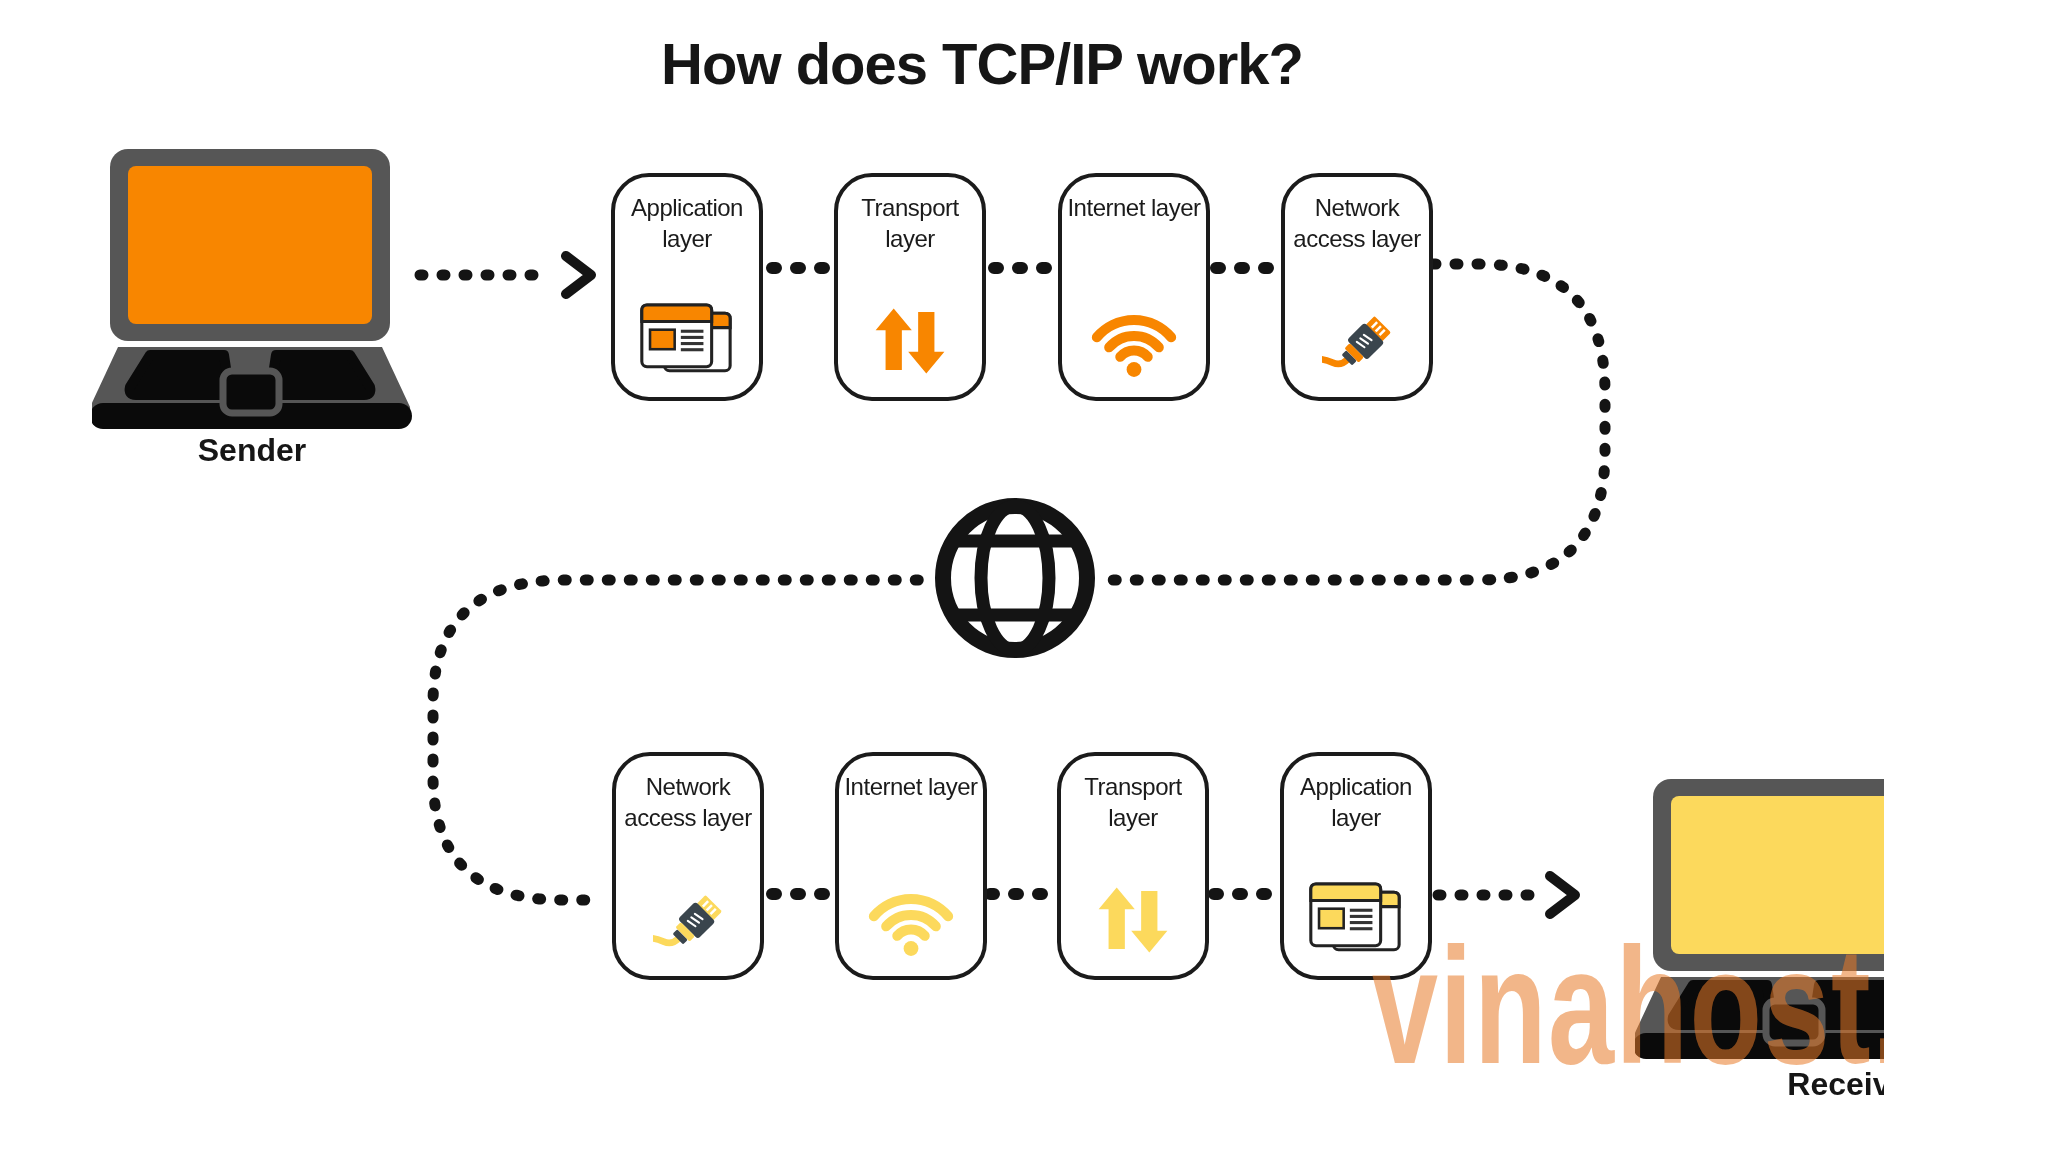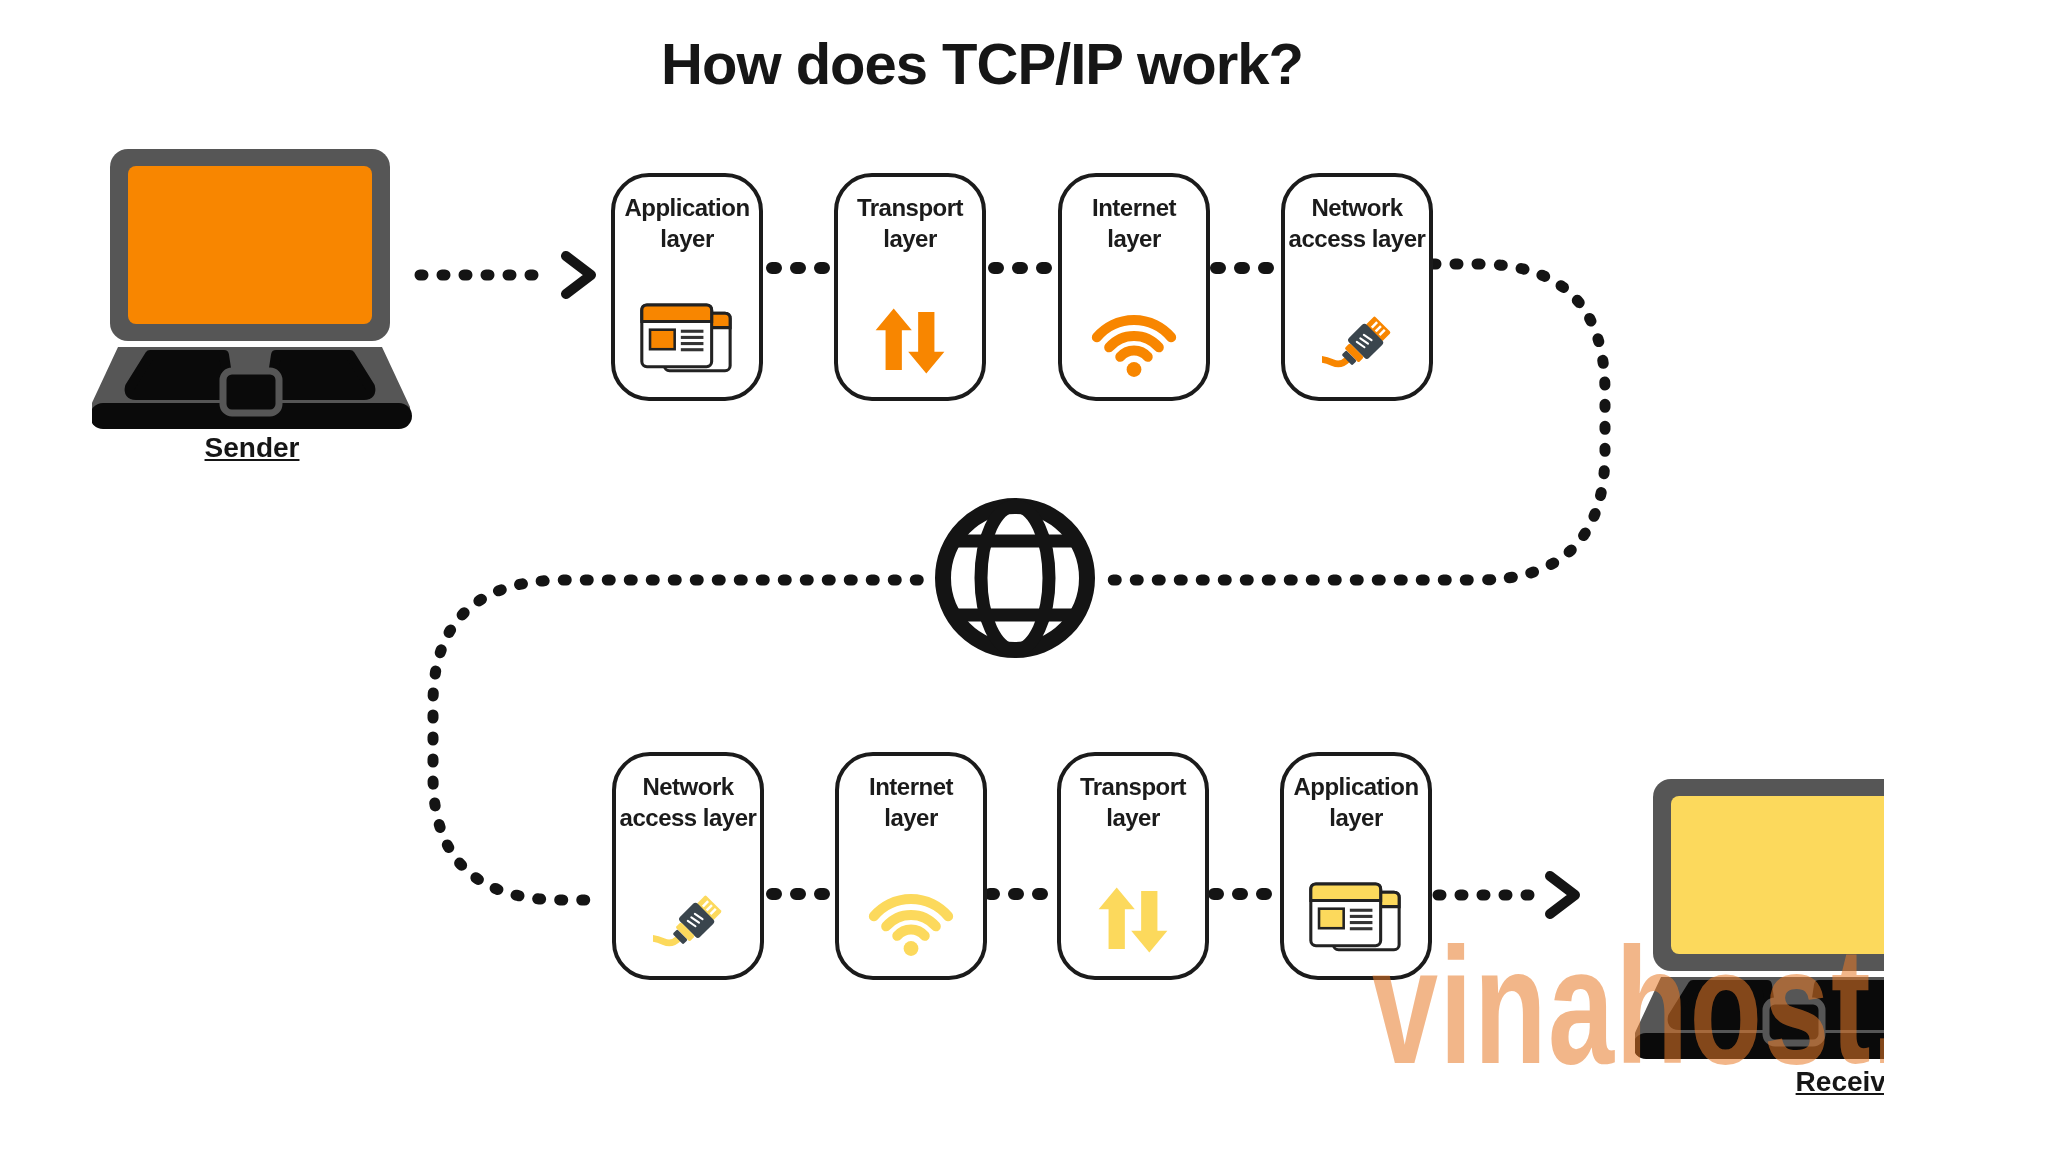--- a/index.html
+++ b/index.html
@@ -16,31 +16,30 @@
   .dotpath{fill:none;stroke:var(--ink);stroke-width:11;stroke-linecap:round;stroke-dasharray:3 19;}
   .gapdots{fill:none;stroke:var(--ink);stroke-width:12;stroke-linecap:round;stroke-dasharray:4 20;}
   .chevron{fill:none;stroke:var(--ink);stroke-width:10;stroke-linecap:round;stroke-linejoin:round;}
   .globe-stroke{fill:none;stroke:var(--ink);}
   .layer-box{
     position:absolute;width:152px;height:228px;background:#fff;
     border:4px solid #1b1b1b;border-radius:38px;box-sizing:border-box;
   }
   .layer-label{
     margin-top:16px;padding:0 2px;text-align:center;
-    font-size:24px;font-weight:700;line-height:1.28;letter-spacing:-0.5px;color:#1b1b1b;
+    font-size:24px;font-weight:400;line-height:1.28;letter-spacing:-0.5px;color:#1b1b1b;
   }
   .layer-icon{position:absolute;left:50%;transform:translateX(-50%);bottom:18px;height:76px;}
   .layer-box.tall-label .layer-icon{bottom:12px;height:70px;}
   .accent-orange{--accent:var(--orange);}
   .accent-yellow{--accent:var(--yellow);}
   .laptop{position:absolute;width:330px;height:290px;}
   .endpoint-label{
-    position:absolute;font-size:28px;font-weight:800;color:#161616;white-space:nowrap;
+    position:absolute;font-size:32px;font-weight:800;color:#161616;white-space:nowrap;
     transform:translateX(-50%);
-    text-decoration:underline;
   }
   .wm-text{
     position:absolute;left:1372px;top:912px;font-size:165px;font-weight:700;
     letter-spacing:2px;color:var(--watermark-orange);
     transform:scaleX(0.72);transform-origin:left top;white-space:nowrap;z-index:5;
   }
   .wm-mark{
     position:absolute;left:1905px;top:880px;font-size:205px;font-weight:800;font-style:italic;
     color:var(--watermark-red);transform:rotate(9deg) scaleX(0.85);transform-origin:left top;z-index:5;
   }

